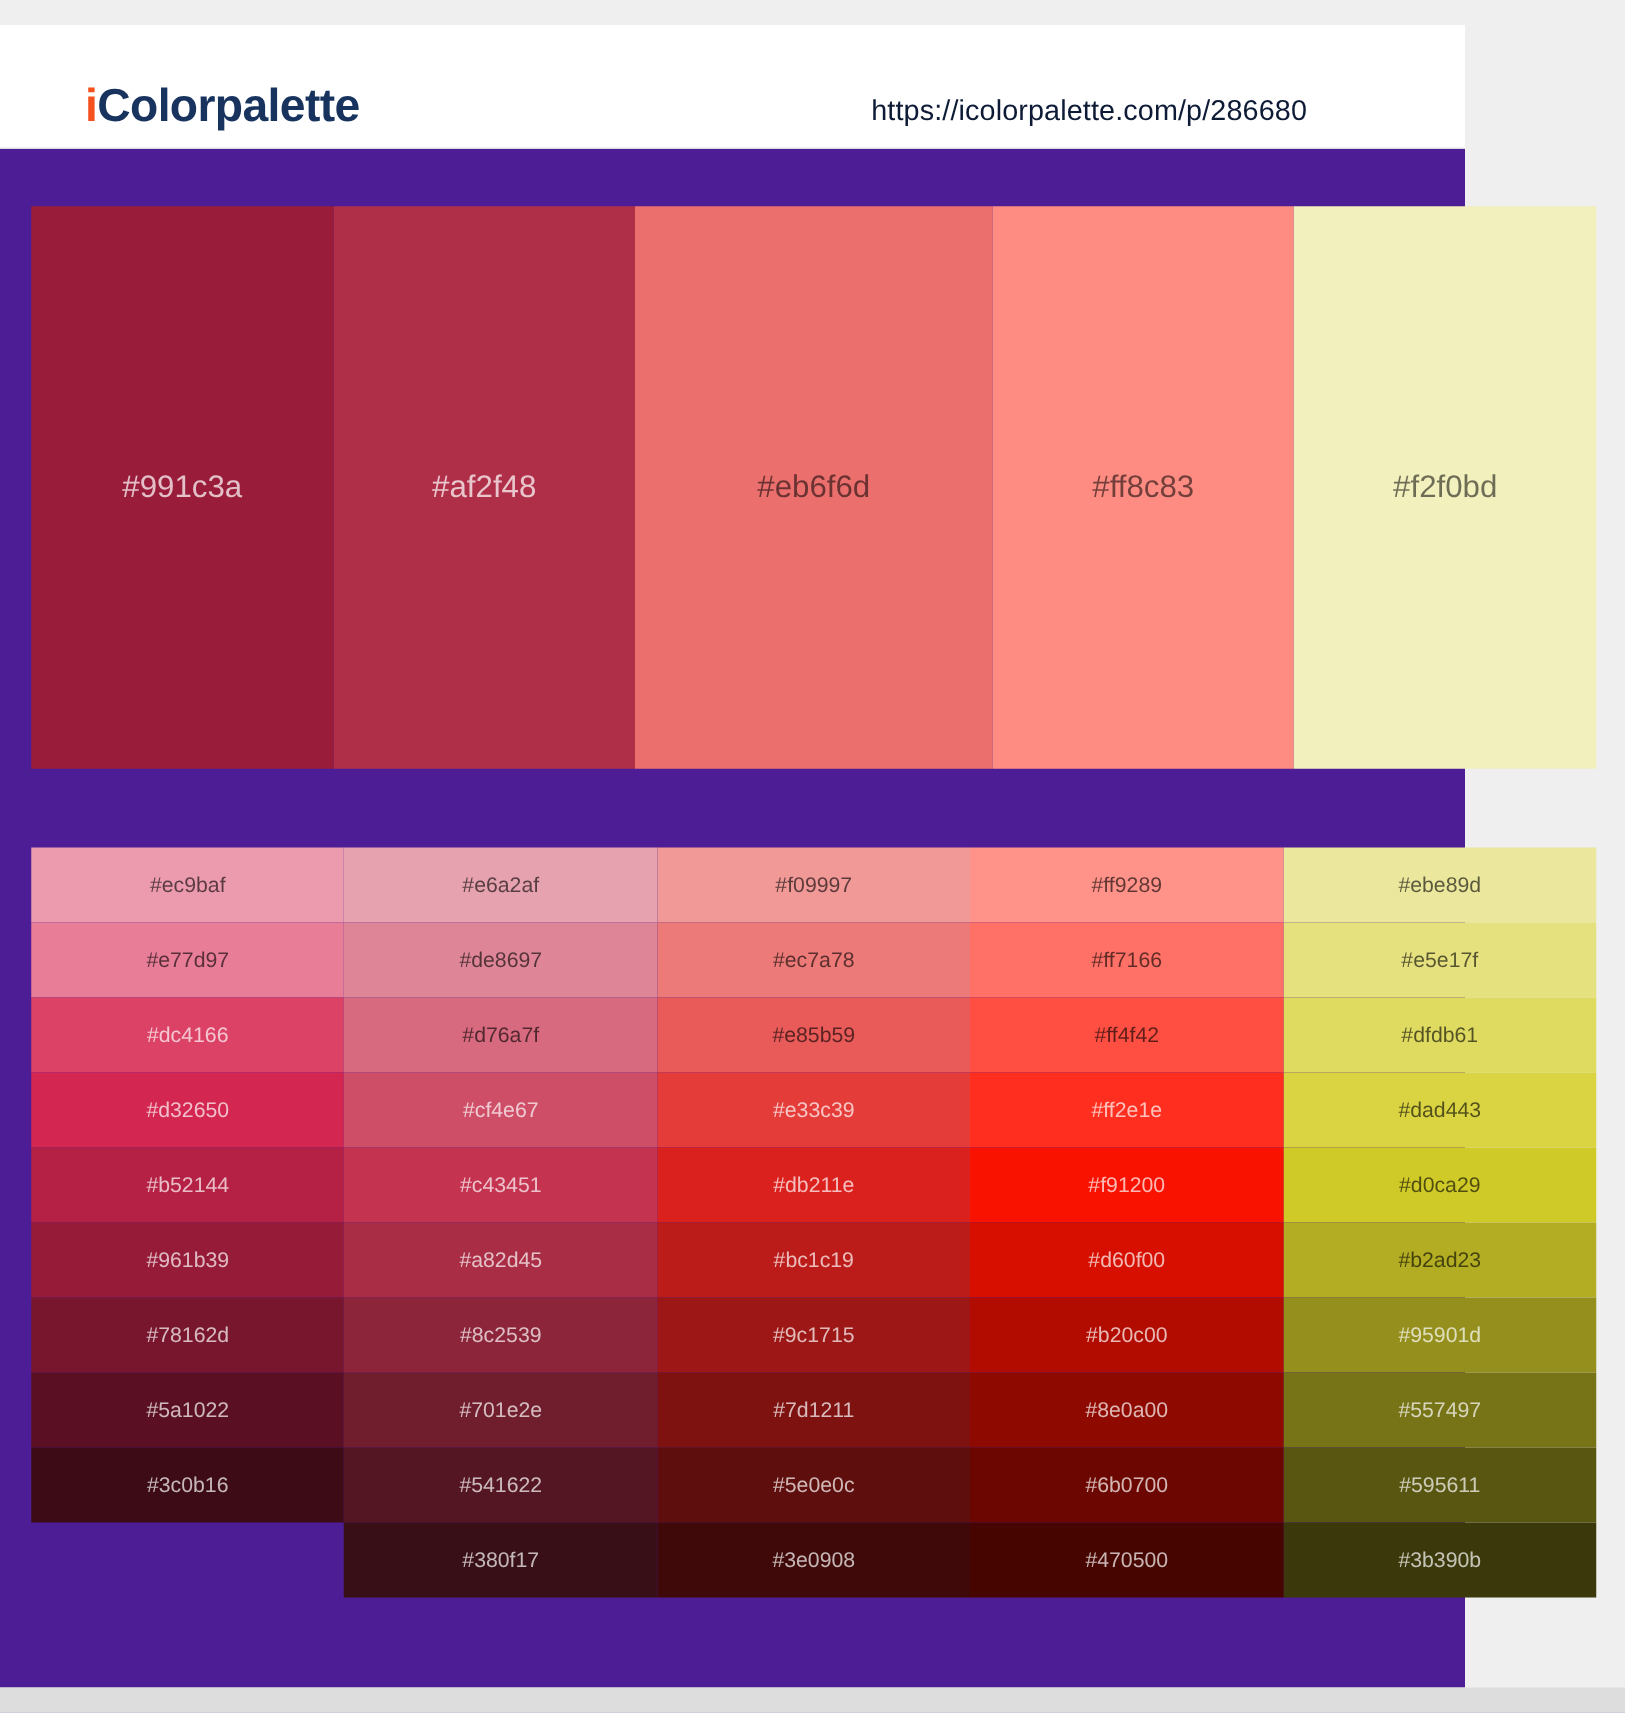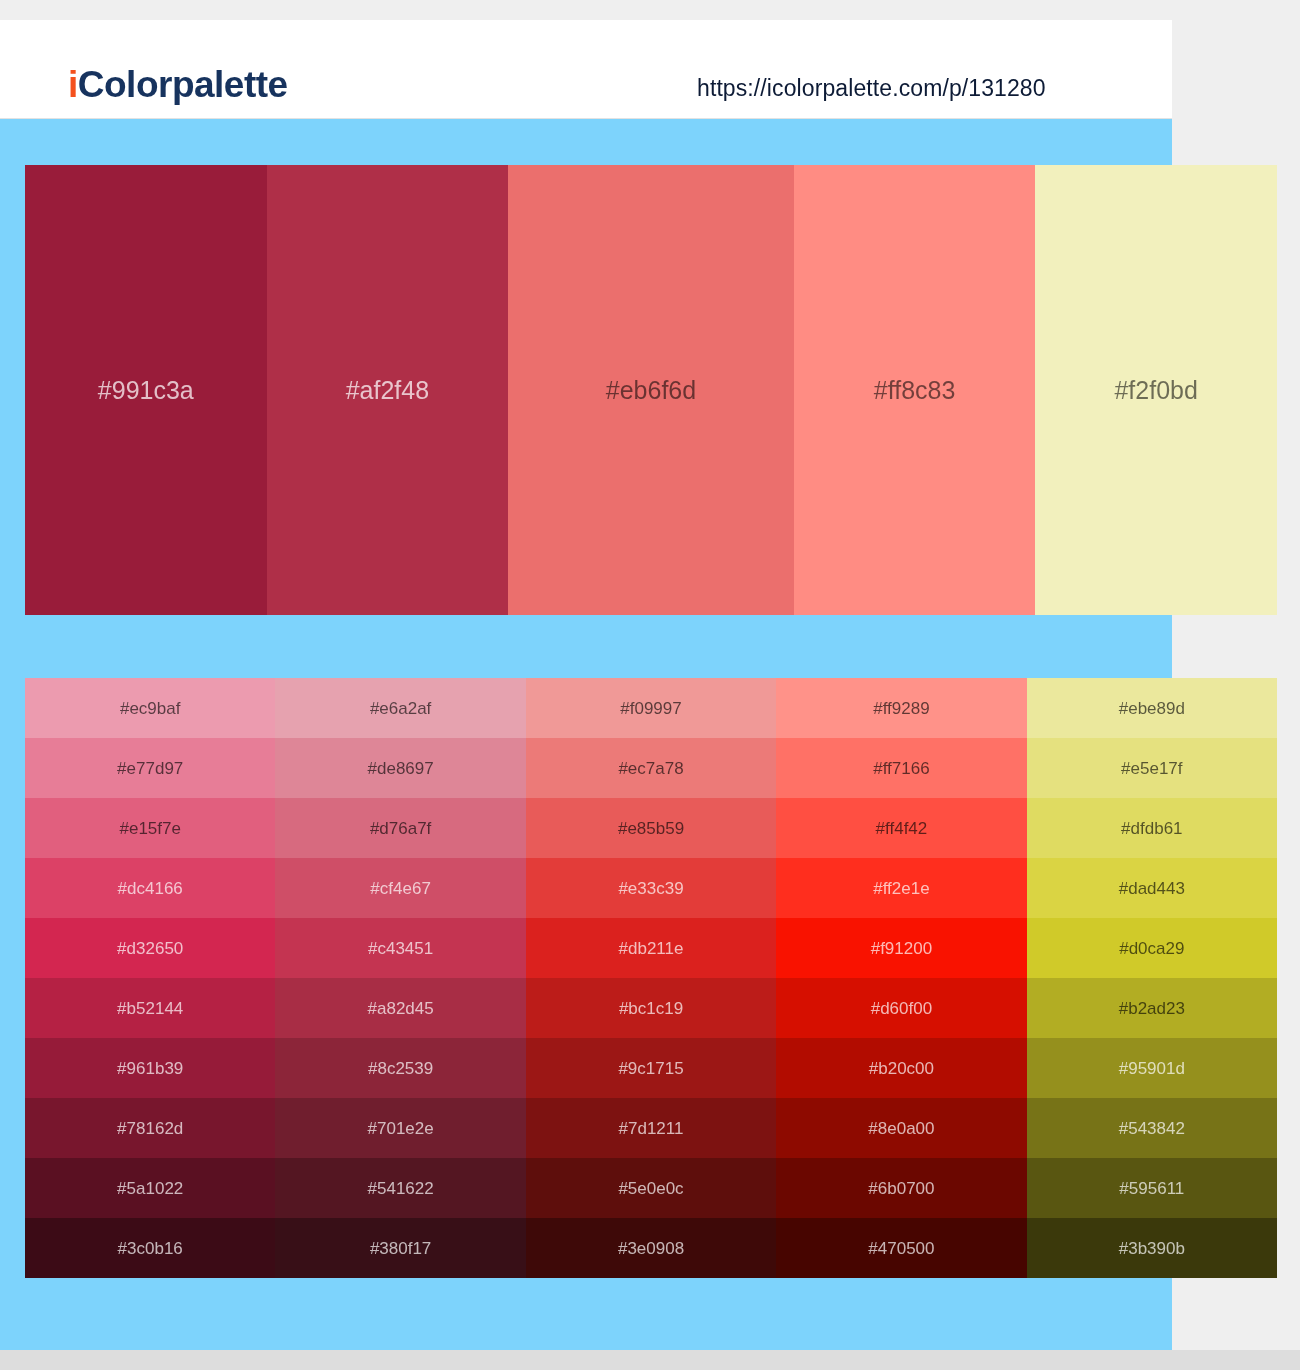--- a/index.html
+++ b/index.html
@@ -11,21 +11,21 @@
     font-family: "Liberation Sans", sans-serif;
   }
 
   .page-top-strip {
     height: 20px;
     background: #efefef;
   }
 
   .page {
     width: 1172px;
-    background: #7dd3fc;
+    background: #4c1d95;
     min-height: 1330px;
     position: relative;
   }
 
   
   .site-header {
     height: 99px;
     background: #ffffff;
     position: relative;
     border-bottom: 1px solid #e2e2e2;
@@ -127,21 +127,21 @@
 <body>
 
 <div class="page-top-strip"></div>
 
 <div class="page">
 
   <div class="site-header">
     <div class="logo">
       <span class="logo-i">i</span><span class="logo-rest">Colorpalette</span>
     </div>
-    <div class="header-url">https://icolorpalette.com/p/131280</div>
+    <div class="header-url">https://icolorpalette.com/p/286680</div>
   </div>
 
   <div class="main-swatches">
       <div class="main-swatch on-dark" style="background: rgb(153, 28, 58);">
         <div class="main-swatch-label">#991c3a</div>
       </div>
       <div class="main-swatch on-dark" style="background: rgb(175, 47, 72);">
         <div class="main-swatch-label">#af2f48</div>
       </div>
       <div class="main-swatch on-light" style="background: rgb(235, 111, 109); padding-left: 44px;">
@@ -156,23 +156,20 @@
     </div>
 
   <div class="shades-grid">
       <div class="shade-col">
         <div class="shade-cell on-light" style="background: rgb(236, 155, 175);">
           <div class="shade-label">#ec9baf</div>
         </div>
         <div class="shade-cell on-light" style="background: rgb(231, 125, 151);">
           <div class="shade-label">#e77d97</div>
         </div>
-        <div class="shade-cell on-light" style="background: rgb(225, 95, 126);">
-          <div class="shade-label">#e15f7e</div>
-        </div>
         <div class="shade-cell on-dark" style="background: rgb(220, 65, 102);">
           <div class="shade-label">#dc4166</div>
         </div>
         <div class="shade-cell on-dark" style="background: rgb(211, 38, 80);">
           <div class="shade-label">#d32650</div>
         </div>
         <div class="shade-cell on-dark" style="background: rgb(181, 33, 68);">
           <div class="shade-label">#b52144</div>
         </div>
         <div class="shade-cell on-dark" style="background: rgb(150, 27, 57);">
@@ -300,21 +297,21 @@
         <div class="shade-cell on-light" style="background: rgb(208, 202, 41);">
           <div class="shade-label">#d0ca29</div>
         </div>
         <div class="shade-cell on-light" style="background: rgb(178, 173, 35);">
           <div class="shade-label">#b2ad23</div>
         </div>
         <div class="shade-cell on-dark" style="background: rgb(149, 144, 29);">
           <div class="shade-label">#95901d</div>
         </div>
         <div class="shade-cell on-dark" style="background: rgb(119, 115, 23);">
-          <div class="shade-label">#543842</div>
+          <div class="shade-label">#557497</div>
         </div>
         <div class="shade-cell on-dark" style="background: rgb(89, 86, 17);">
           <div class="shade-label">#595611</div>
         </div>
         <div class="shade-cell on-dark" style="background: rgb(59, 57, 11);">
           <div class="shade-label">#3b390b</div>
         </div>
       </div>
     </div>
 

